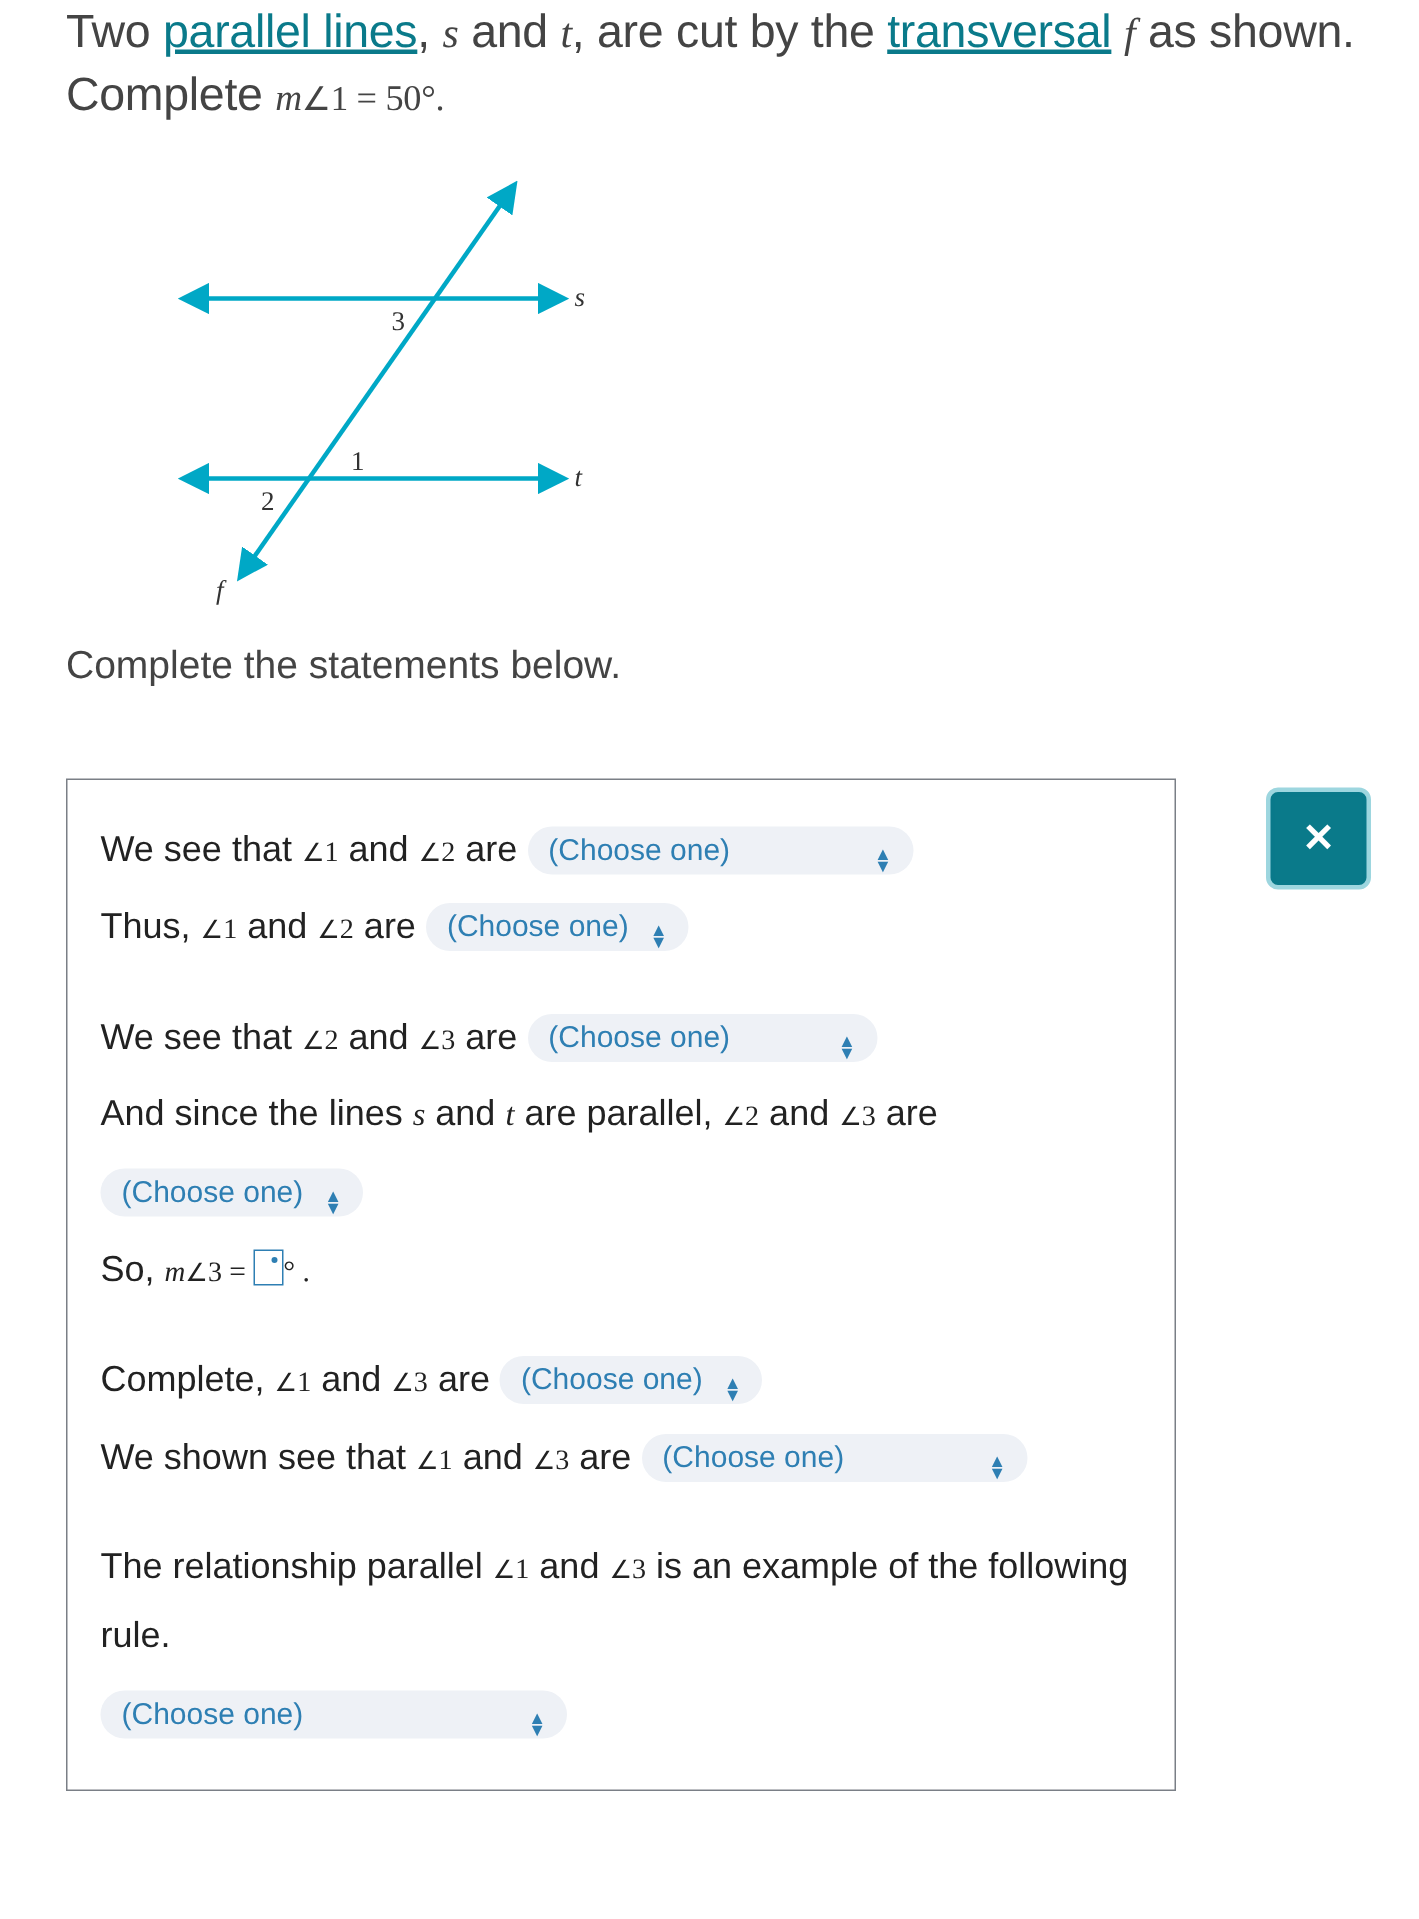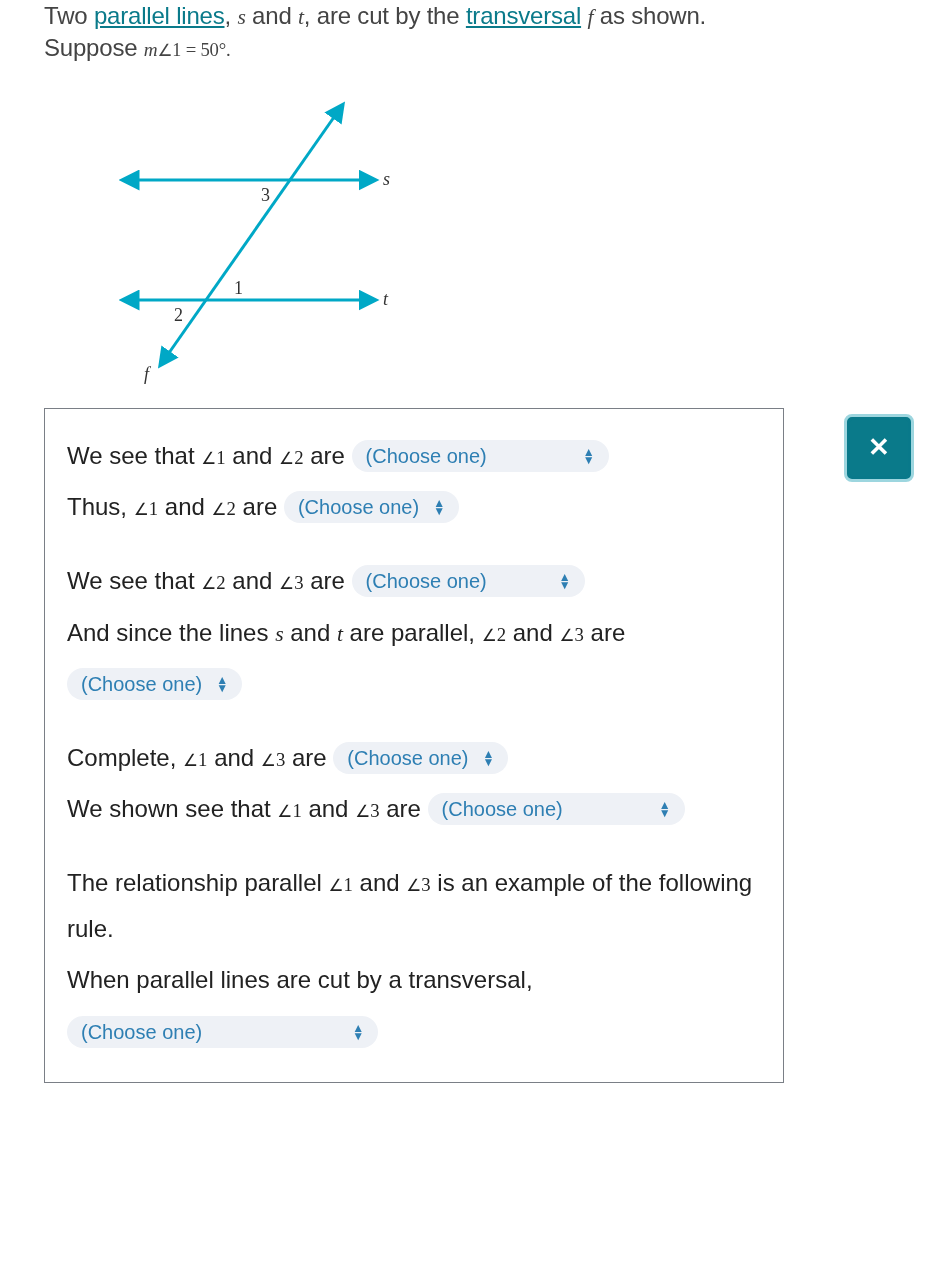--- a/index.html
+++ b/index.html
@@ -9,21 +9,21 @@
     font-family: Arial, Helvetica, sans-serif;
     font-size: 20px;
     color: #222;
   }
   .page {
     width: 946px;
     box-sizing: border-box;
     padding: 0 20px 20px 44px;
   }
   .intro {
-    font-size: 24px;
+    font-size: 31px;
     line-height: 1.35;
     color: #444;
     letter-spacing: -0.2px;
   }
   .intro .link {
     color: #0a7a8a;
     text-decoration: underline;
     text-decoration-color: #0a7a8a;
   }
   .mathvar { font-family: "Times New Roman", Times, serif; font-style: italic; font-size: 0.9em;}
@@ -46,21 +46,21 @@
     color: #222;
     width: 740px;
     box-sizing: border-box;
     line-height: 1.9;
   }
   .answer-card p { margin: 0 0 6px 0; }
   .answer-card .gap { height: 22px; }
 
   .dropdown {
     display: inline-flex;
-    align-items: center;
+    align-items: flex-end;
     background: #eef1f6;
     border-radius: 999px;
     padding: 2px 14px 2px 14px;
     font-size: 20px;
     color: #2e7fb3;
     vertical-align: 1px;
     line-height: 1.4;
     white-space: nowrap;
   }
   .dropdown .label { margin-right: 14px; }
@@ -106,21 +106,21 @@
   svg text { font-family: "Times New Roman", Times, serif; }
 </style>
 </head>
 <body>
 
 <div class="page">
 
   <div class="intro">
     <span>Two </span><a class="link">parallel lines</a><span>, </span><span class="mathvar">s</span><span> and </span><span class="mathvar">t</span><span>, are cut by the </span><a class="link">transversal</a><span> </span><span class="mathvar">f</span><span> as shown.</span>
     <br>
-    <span>Suppose </span><span class="mathvar" style="font-size:0.8em">m</span><span class="angle-sym" style="font-size:0.7em">∠</span><span class="mathrm" style="font-size:0.75em">1</span><span class="mathrm" style="font-size:0.78em"> = 50°.</span>
+    <span>Complete </span><span class="mathvar" style="font-size:0.8em">m</span><span class="angle-sym" style="font-size:0.7em">∠</span><span class="mathrm" style="font-size:0.75em">1</span><span class="mathrm" style="font-size:0.78em"> = 50°.</span>
   </div>
 
   <div class="diagram-wrap">
     <svg width="380" height="310" viewBox="0 0 380 310">
       <defs>
         <marker id="arr" viewBox="0 0 10 10" refX="5" refY="5" markerWidth="7" markerHeight="7" orient="auto-start-reverse">
           <path d="M 0 0 L 10 5 L 0 10 z" fill="#00a8c6"></path>
         </marker>
       </defs>
 
@@ -132,20 +132,21 @@
 
       <text x="349" y="110" font-size="18" font-style="italic" fill="#333">s</text>
       <text x="349" y="230" font-size="18" font-style="italic" fill="#333">t</text>
       <text x="110" y="305" font-size="18" font-style="italic" fill="#333">f</text>
       <text x="227" y="126" font-size="18" fill="#333">3</text>
       <text x="200" y="219" font-size="18" fill="#333">1</text>
       <text x="140" y="246" font-size="18" fill="#333">2</text>
     </svg>
   </div>
 
+  <div class="prompt">Complete the statements below.</div>
 
   <div class="content-row">
     <div class="answer-card">
 
       <p>
         <span>We see that </span><span class="angle-sym" style="font-size:0.7em">∠</span><span class="mathrm" style="font-size:0.78em">1</span><span> and </span><span class="angle-sym" style="font-size:0.7em">∠</span><span class="mathrm" style="font-size:0.78em">2</span><span> are </span>
         <span class="dropdown dd-wider">
             <span class="label">(Choose one)</span>
             <span class="stepper">
               <span class="stepper-icon">▲</span>
@@ -185,20 +186,23 @@
       <p>
         <span class="dropdown">
             <span class="label">(Choose one)</span>
             <span class="stepper">
               <span class="stepper-icon">▲</span>
               <span class="stepper-icon">▼</span>
             </span>
           </span>
       </p>
 
+      <p>
+        <span>So, </span><span class="mathvar" style="font-size:0.8em">m</span><span class="angle-sym" style="font-size:0.7em">∠</span><span class="mathrm" style="font-size:0.78em">3</span><span class="mathrm" style="font-size:0.82em"> = </span><span class="num-input"></span><span class="mathrm" style="font-size:0.82em">° .</span>
+      </p>
 
       <div class="gap"></div>
 
       <p>
         <span>Complete, </span><span class="angle-sym" style="font-size:0.7em">∠</span><span class="mathrm" style="font-size:0.78em">1</span><span> and </span><span class="angle-sym" style="font-size:0.7em">∠</span><span class="mathrm" style="font-size:0.78em">3</span><span> are </span>
         <span class="dropdown">
             <span class="label">(Choose one)</span>
             <span class="stepper">
               <span class="stepper-icon">▲</span>
               <span class="stepper-icon">▼</span>
@@ -216,21 +220,20 @@
             </span>
           </span>
       </p>
 
       <div class="gap"></div>
 
       <p>
         <span>The relationship parallel </span><span class="angle-sym" style="font-size:0.7em">∠</span><span class="mathrm" style="font-size:0.78em">1</span><span> and </span><span class="angle-sym" style="font-size:0.7em">∠</span><span class="mathrm" style="font-size:0.78em">3</span><span> is an example of the following rule.</span>
       </p>
 
-      <p>When parallel lines are cut by a transversal,</p>
 
       <p>
         <span class="dropdown dd-long">
             <span class="label">(Choose one)</span>
             <span class="stepper">
               <span class="stepper-icon">▲</span>
               <span class="stepper-icon">▼</span>
             </span>
           </span>
       </p>

